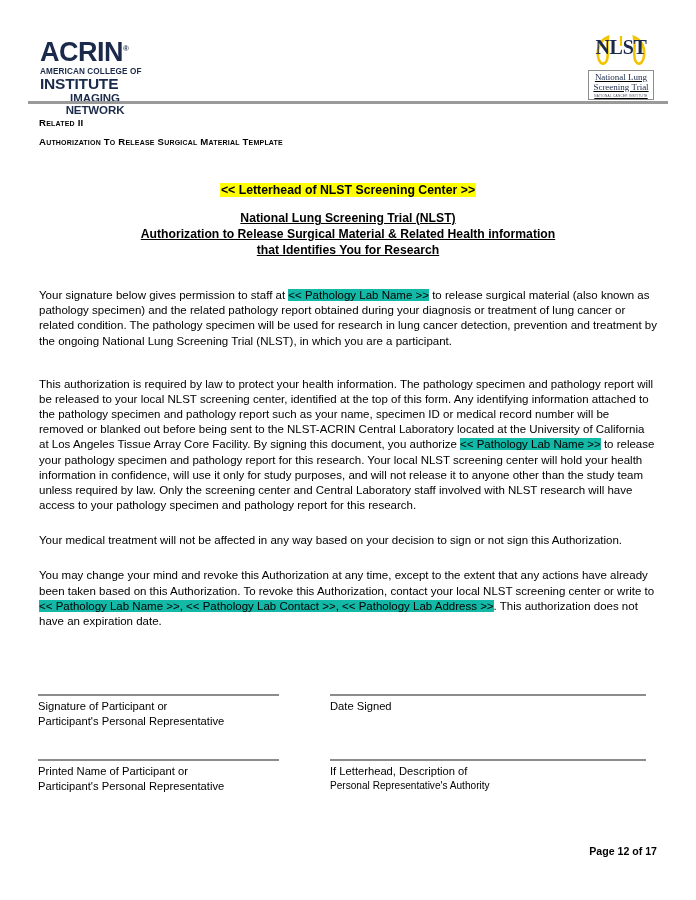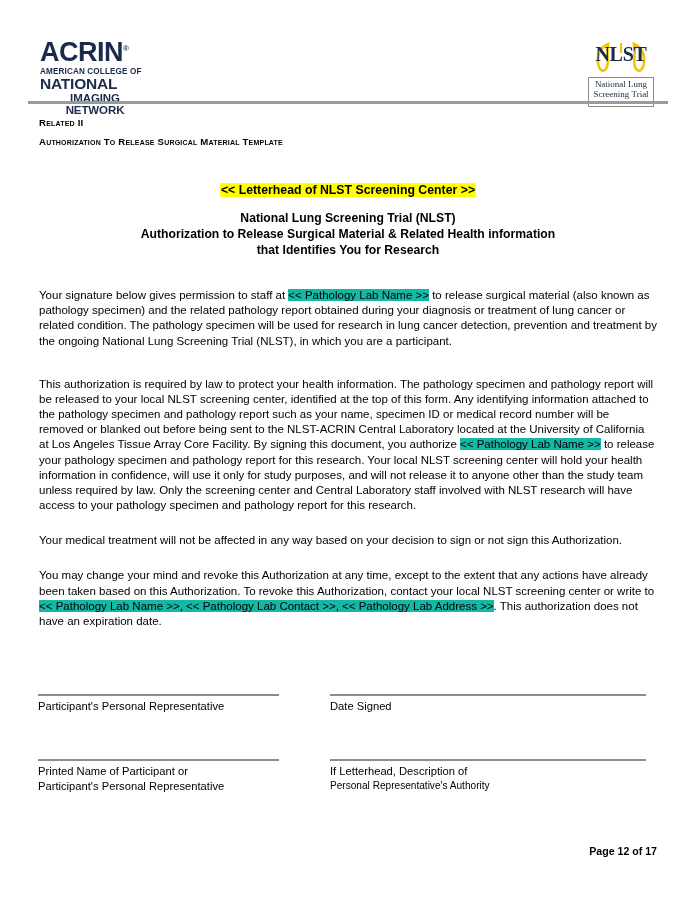--- a/index.html
+++ b/index.html
@@ -72,21 +72,21 @@
     font-size: 11.5px;
     letter-spacing: -0.1px;
     color: #1b2a4a;
     line-height: 1.05;
     text-align: center;
   }
 
   .nlst-logo {
     position: absolute;
     left: 588px;
-    top: 40px;
+    top: 33px;
     width: 66px;
     text-align: center;
   }
   .nlst-mark {
     position: relative;
     height: 36px;
     width: 66px;
   }
   .nlst-mark svg {
     position: absolute;
@@ -102,20 +102,21 @@
     font-weight: bold;
     font-size: 20px;
     color: #1b2a4a;
     letter-spacing: -0.3px;
     line-height: 1;
   }
   .nlst-name {
     border: 1px solid #8d8d8d;
     padding: 2px 1px 1px 1px;
     margin-top: 1px;
+    text-decoration: underline;
   }
   .nlst-name-line {
     font-family: "Liberation Serif", serif;
     font-size: 9px;
     color: #1b2a4a;
     line-height: 1.08;
     white-space: nowrap;
   }
   .nlst-nci {
     font-family: "Liberation Sans", sans-serif;
@@ -169,20 +170,21 @@
   .title-block {
     position: absolute;
     left: 36px;
     top: 210px;
     width: 624px;
     text-align: center;
     font-weight: bold;
     font-size: 12.2px;
     line-height: 1.33;
     color: #000;
+    text-decoration: underline;
   }
 
   
   .body {
     position: absolute;
     left: 39px;
     top: 288px;
     width: 618px;
   }
   .para {
@@ -246,21 +248,21 @@
 </head>
 <body>
 
 <div class="page">
 
   <div class="header">
 
     <div class="acrin-logo">
       <div class="acrin-word"><span>ACRIN</span><sup>®</sup></div>
       <div class="acrin-sub1">AMERICAN COLLEGE OF</div>
-      <div class="acrin-sub2">NATIONAL</div>
+      <div class="acrin-sub2">INSTITUTE</div>
       <div class="acrin-sub3">IMAGING NETWORK</div>
     </div>
 
     <div class="nlst-logo">
       <div class="nlst-mark">
         <svg width="66" height="36" viewBox="0 0 66 36">
           <path d="M20 4 C12 7 9 15 10 23 C10.5 29 14 32 17 30 C20 28 20 22 19.5 16 C19.2 11 19.5 7 20 4 Z" fill="none" stroke="#f2c400" stroke-width="2.6"></path>
           <path d="M46 4 C54 7 57 15 56 23 C55.5 29 52 32 49 30 C46 28 46 22 46.5 16 C46.8 11 46.5 7 46 4 Z" fill="none" stroke="#f2c400" stroke-width="2.6"></path>
           <path d="M33 3 L33 13" stroke="#f2c400" stroke-width="2.2" fill="none"></path>
         </svg>
@@ -300,20 +302,21 @@
     <p class="para gap-med"><span>You may change your mind and revoke this Authorization at any time, except to the extent that any actions have already been taken based on this Authorization. To revoke this Authorization, contact your local NLST screening center or write to </span><span class="hl">&lt;&lt; Pathology Lab Name &gt;&gt;, &lt;&lt; Pathology Lab Contact &gt;&gt;, &lt;&lt; Pathology Lab Address &gt;&gt;</span><span>. This authorization does not have an expiration date.</span></p>
 
   </div>
 
   <div class="sig-area">
 
     <div class="sig-row">
       <div class="sig-col left">
         <div class="sig-rule"></div>
         <div class="sig-label">
+          <div>Signature of Participant or</div>
           <div>Participant's Personal Representative</div>
         </div>
       </div>
       <div class="sig-col right">
         <div class="sig-rule"></div>
         <div class="sig-label">
           <div>Date Signed</div>
         </div>
       </div>
     </div>

